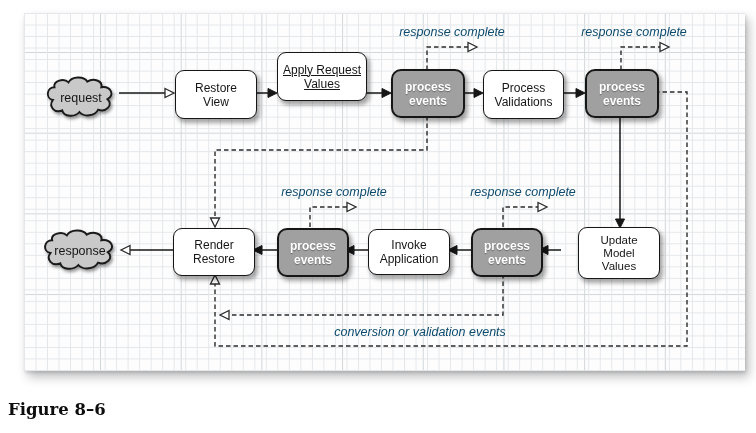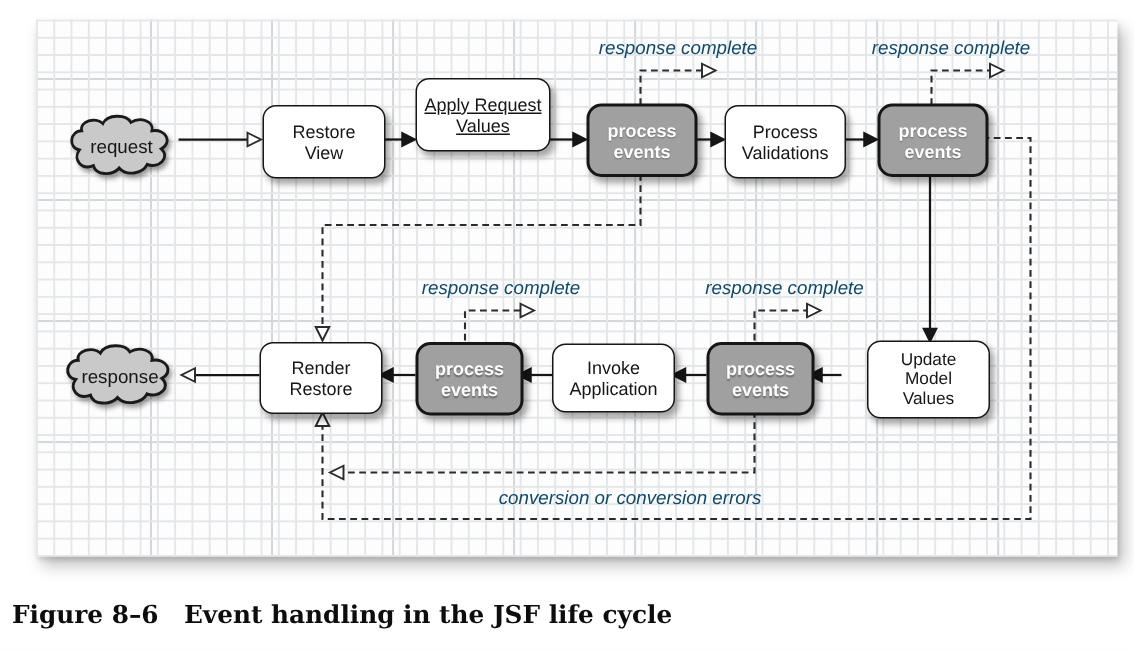--- a/index.html
+++ b/index.html
@@ -140,20 +140,19 @@
   <div class="node gray" style="left:471px;top:228px;width:68px;height:45px;">process
 events</div>
   <div class="node" style="left:561px;top:227px;width:80px;height:50px;font-size:11.5px;line-height:13px;margin-left:17px;">Update
 Model
 Values</div>
 
   <div class="flow-label" style="left:452px;top:25px;">response complete</div>
   <div class="flow-label" style="left:634px;top:25px;">response complete</div>
   <div class="flow-label" style="left:334px;top:185px;">response complete</div>
   <div class="flow-label" style="left:523px;top:185px;">response complete</div>
-  <div class="flow-label" style="left:420px;top:325px;">conversion or conversion errors</div>
+  <div class="flow-label" style="left:420px;top:325px;">conversion or validation events</div>
 
   <div class="caption">
     <span>Figure 8–6</span>
-    <span>Event handling in the JSF life cycle</span>
   </div>
 
 </div>
 
 </body></html>

